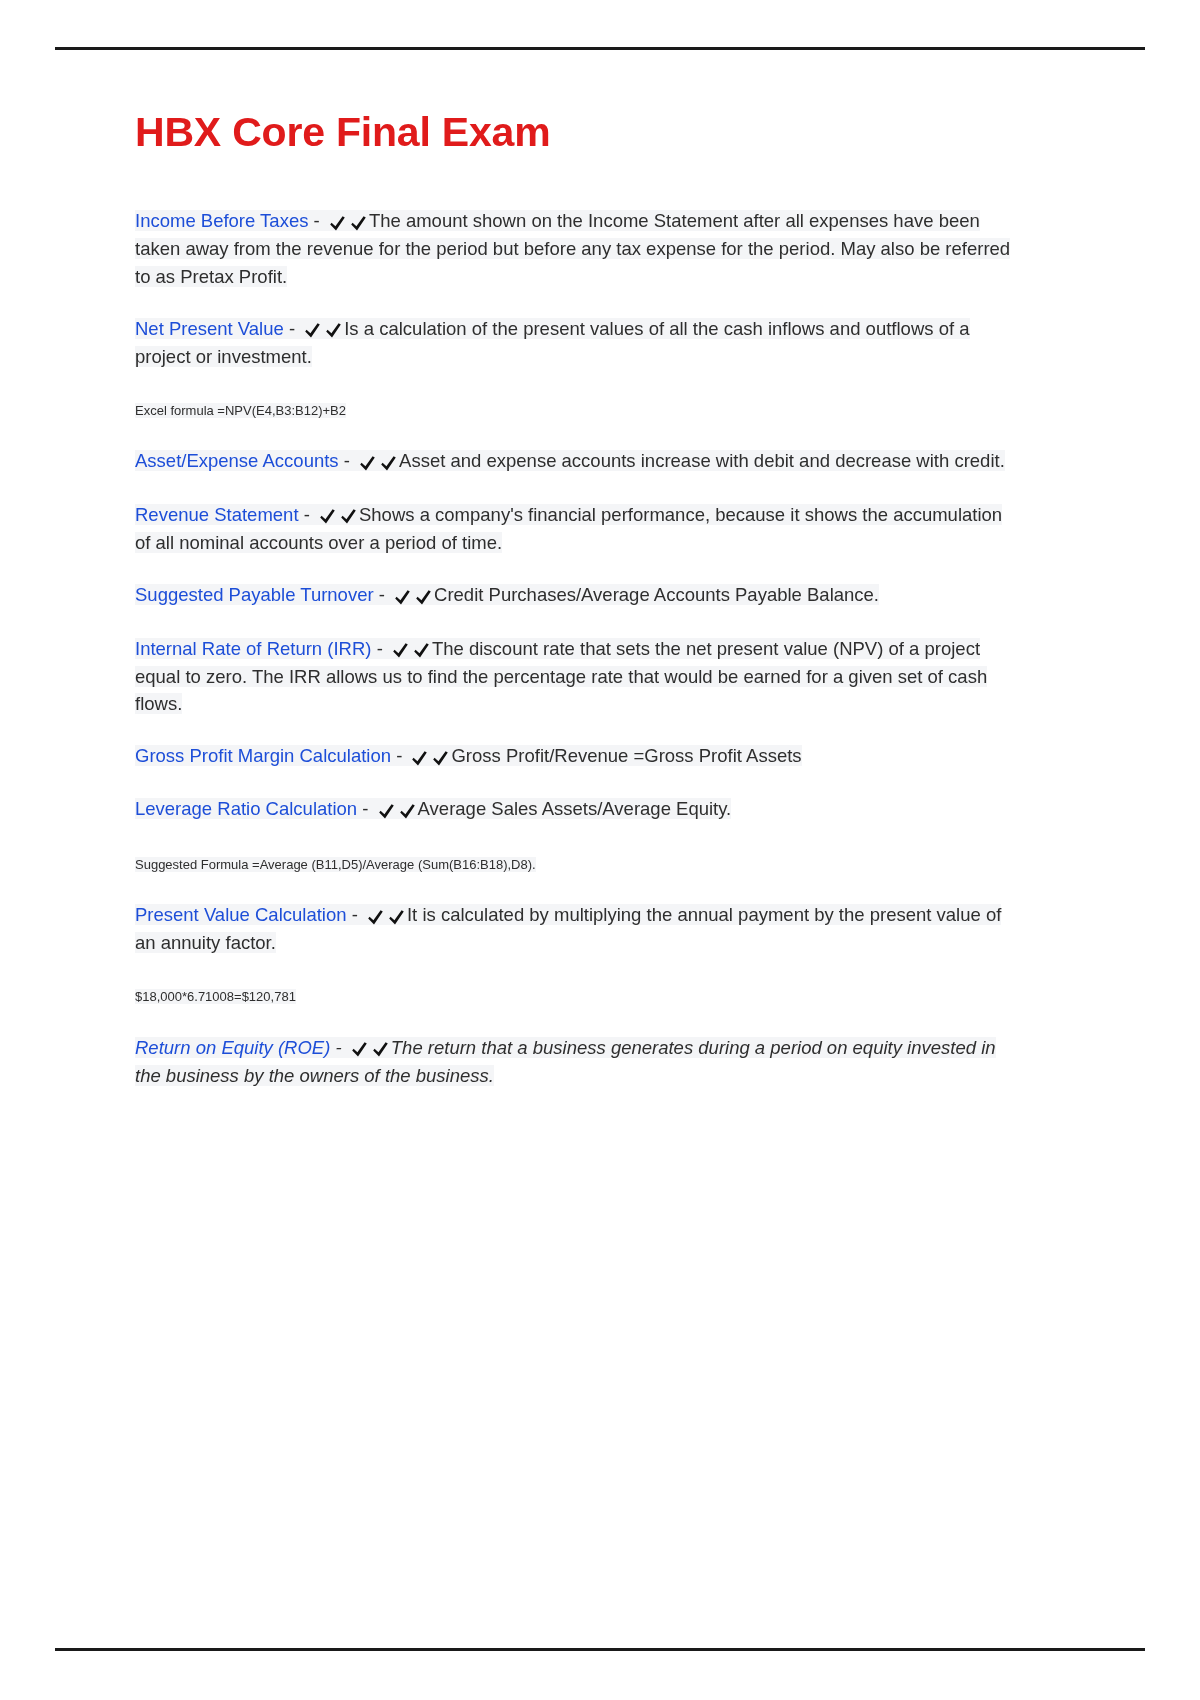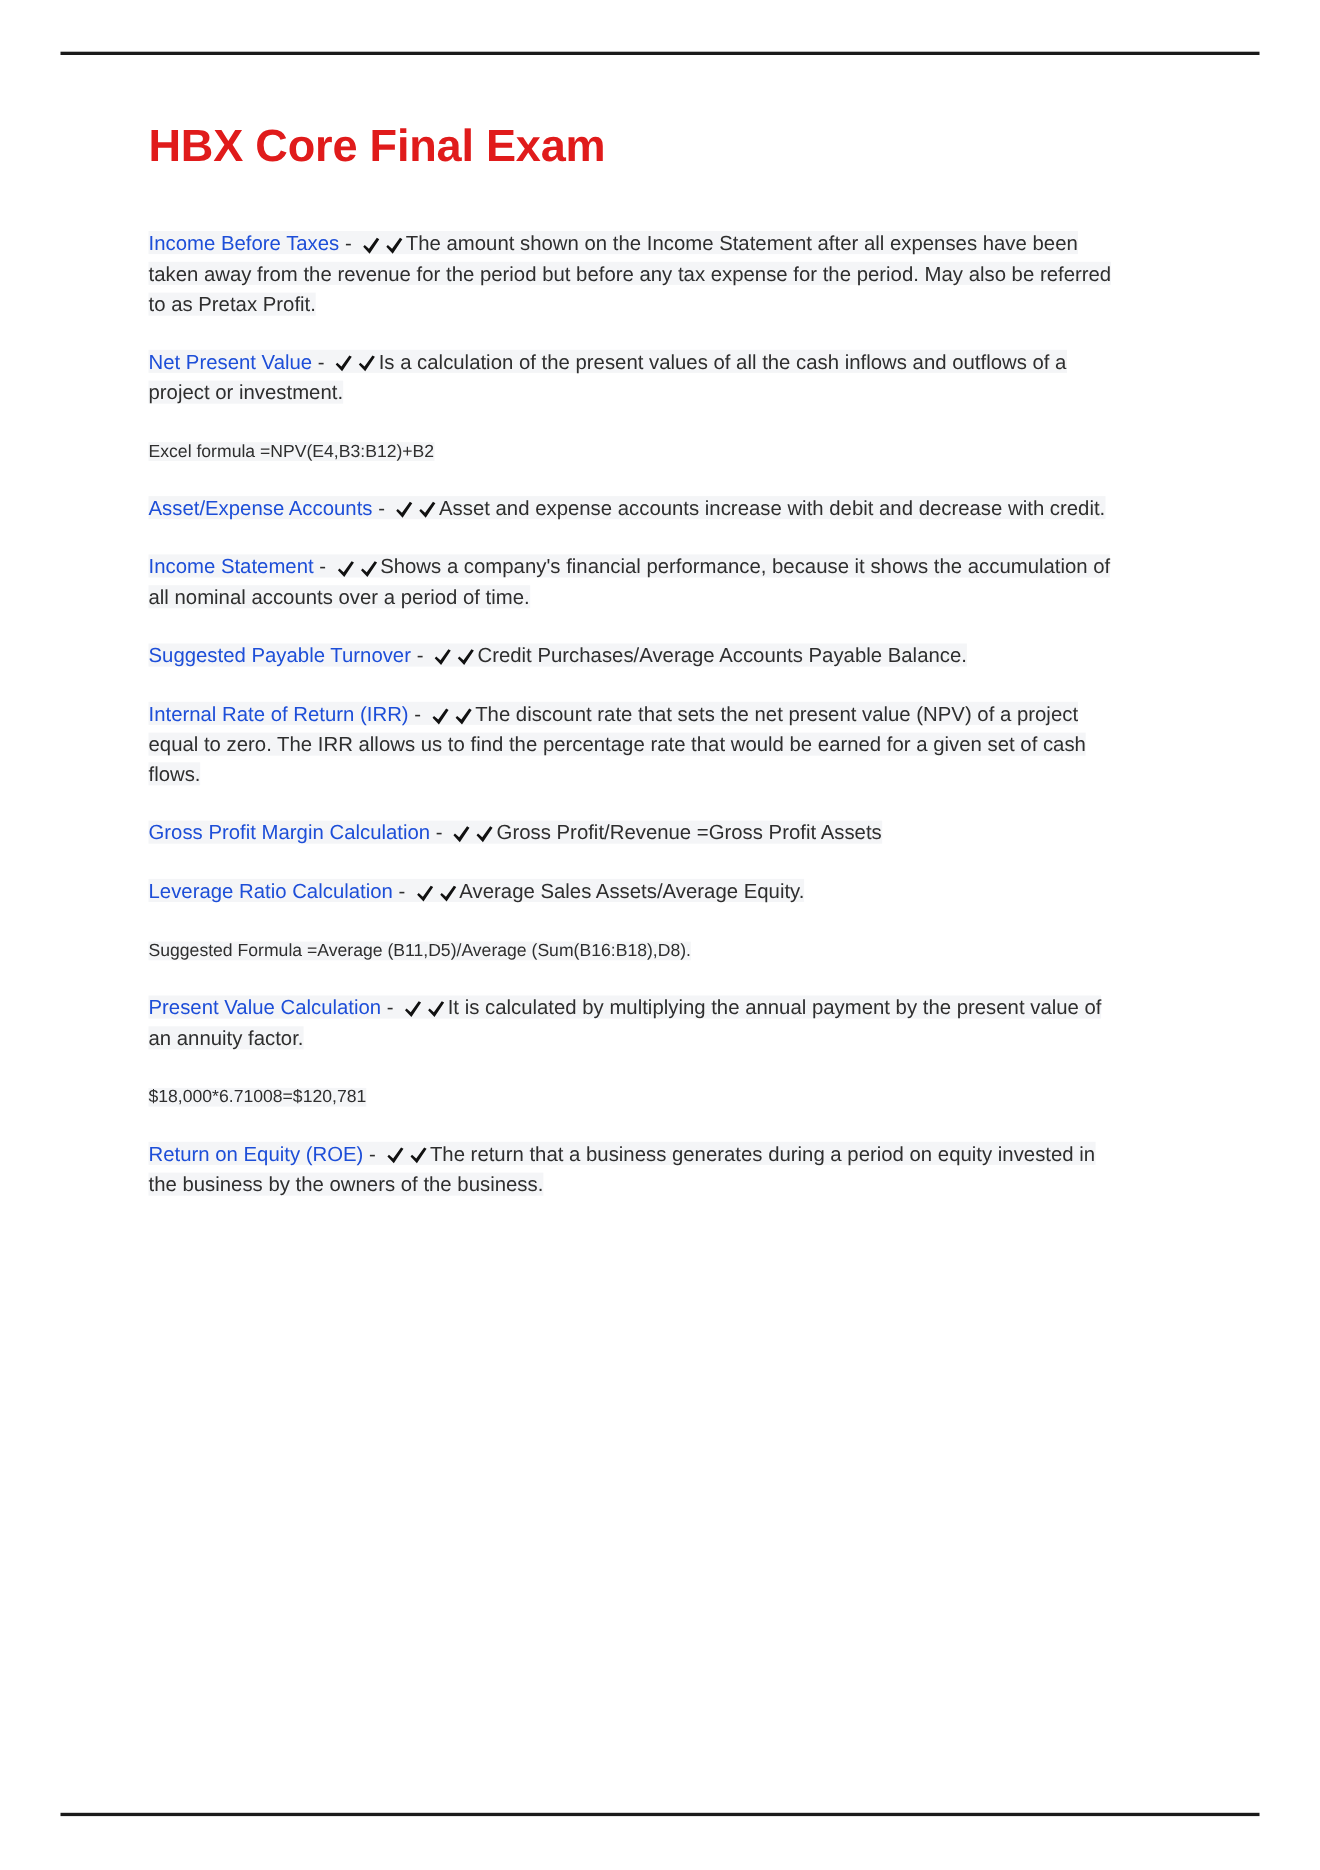--- a/index.html
+++ b/index.html
@@ -48,21 +48,21 @@
     margin: 0 0 52px 0;
     line-height: 1.1;
   }
 
   .block {
     margin: 0 0 25px 0;
     font-size: 18.5px;
     line-height: 1.47;
     color: #2e2e2e;
   }
-  .block:last-child { margin-bottom: 16px; }
+  .block:last-child { margin-bottom: 16px; font-style: italic; }
 
   
   .hl {
     background: #f4f5f7;
     box-decoration-break: clone;
     -webkit-box-decoration-break: clone;
   }
 
   .term {
     color: #1d4ed8;
@@ -80,21 +80,21 @@
     display: inline-block;
     width: 17px;
     height: 19px;
     position: relative;
     vertical-align: middle;
   }
   .tick + .tick { margin-left: 4px; }
   .tick svg { display: block; }
 
   .note {
-    font-size: 16px;
+    font-size: 13px;
     line-height: 1.47;
   }
 </style>
 </head>
 <body>
 
 <div class="page">
 
   <div class="rule rule-top"></div>
 
@@ -112,21 +112,21 @@
                   <path d="M1.2 10.4 L2.6 8.8 L6.4 12.2 L13.6 2.2 L15.8 3.4 L7.0 16.6 Z" fill="#111111"></path>
                 </svg></span><span class="tick"><svg viewBox="0 0 17 19" width="17" height="19">
                   <path d="M1.2 10.4 L2.6 8.8 L6.4 12.2 L13.6 2.2 L15.8 3.4 L7.0 16.6 Z" fill="#111111"></path>
                 </svg></span></span><span>Is a calculation of the present values of all the cash inflows and outflows of a project or investment.</span></span></p>
         <p class="block"><span class="hl note">Excel formula =NPV(E4,B3:B12)+B2</span></p>
         <p class="block"><span class="hl"><span class="term">Asset/Expense Accounts</span> <span class="dash">-</span> <span class="ticks"><span class="tick"><svg viewBox="0 0 17 19" width="17" height="19">
                   <path d="M1.2 10.4 L2.6 8.8 L6.4 12.2 L13.6 2.2 L15.8 3.4 L7.0 16.6 Z" fill="#111111"></path>
                 </svg></span><span class="tick"><svg viewBox="0 0 17 19" width="17" height="19">
                   <path d="M1.2 10.4 L2.6 8.8 L6.4 12.2 L13.6 2.2 L15.8 3.4 L7.0 16.6 Z" fill="#111111"></path>
                 </svg></span></span><span>Asset and expense accounts increase with debit and decrease with credit.</span></span></p>
-        <p class="block"><span class="hl"><span class="term">Income Statement</span> <span class="dash">-</span> <span class="ticks"><span class="tick"><svg viewBox="0 0 17 19" width="17" height="19">
+        <p class="block"><span class="hl"><span class="term">Revenue Statement</span> <span class="dash">-</span> <span class="ticks"><span class="tick"><svg viewBox="0 0 17 19" width="17" height="19">
                   <path d="M1.2 10.4 L2.6 8.8 L6.4 12.2 L13.6 2.2 L15.8 3.4 L7.0 16.6 Z" fill="#111111"></path>
                 </svg></span><span class="tick"><svg viewBox="0 0 17 19" width="17" height="19">
                   <path d="M1.2 10.4 L2.6 8.8 L6.4 12.2 L13.6 2.2 L15.8 3.4 L7.0 16.6 Z" fill="#111111"></path>
                 </svg></span></span><span>Shows a company's financial performance, because it shows the accumulation of all nominal accounts over a period of time.</span></span></p>
         <p class="block"><span class="hl"><span class="term">Suggested Payable Turnover</span> <span class="dash">-</span> <span class="ticks"><span class="tick"><svg viewBox="0 0 17 19" width="17" height="19">
                   <path d="M1.2 10.4 L2.6 8.8 L6.4 12.2 L13.6 2.2 L15.8 3.4 L7.0 16.6 Z" fill="#111111"></path>
                 </svg></span><span class="tick"><svg viewBox="0 0 17 19" width="17" height="19">
                   <path d="M1.2 10.4 L2.6 8.8 L6.4 12.2 L13.6 2.2 L15.8 3.4 L7.0 16.6 Z" fill="#111111"></path>
                 </svg></span></span><span>Credit Purchases/Average Accounts Payable Balance.</span></span></p>
         <p class="block"><span class="hl"><span class="term">Internal Rate of Return (IRR)</span> <span class="dash">-</span> <span class="ticks"><span class="tick"><svg viewBox="0 0 17 19" width="17" height="19">

